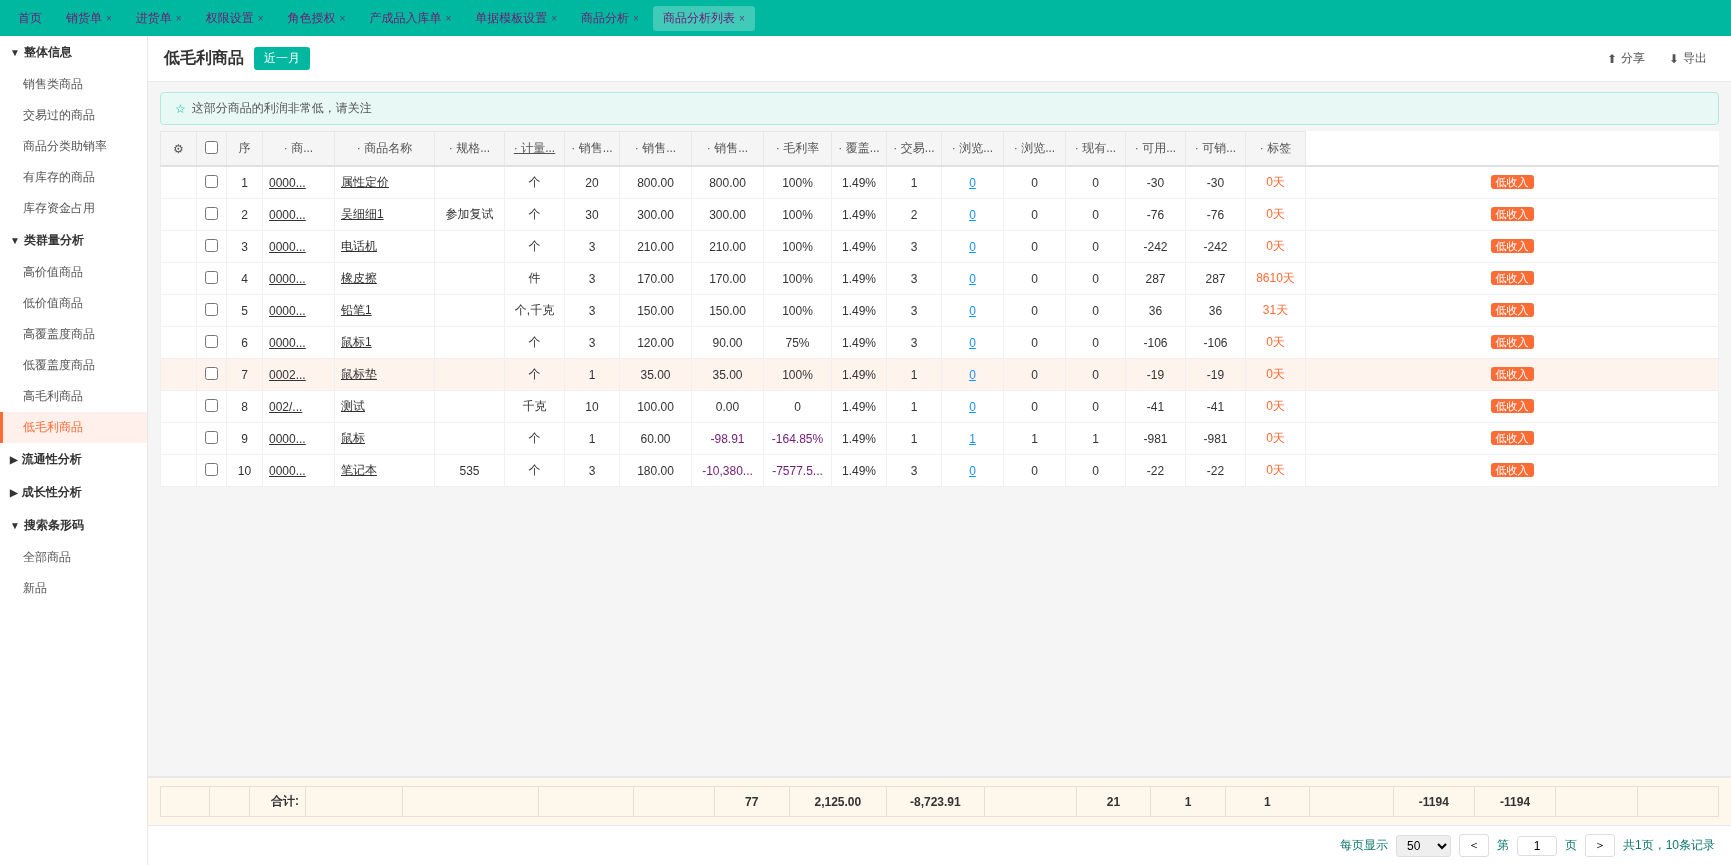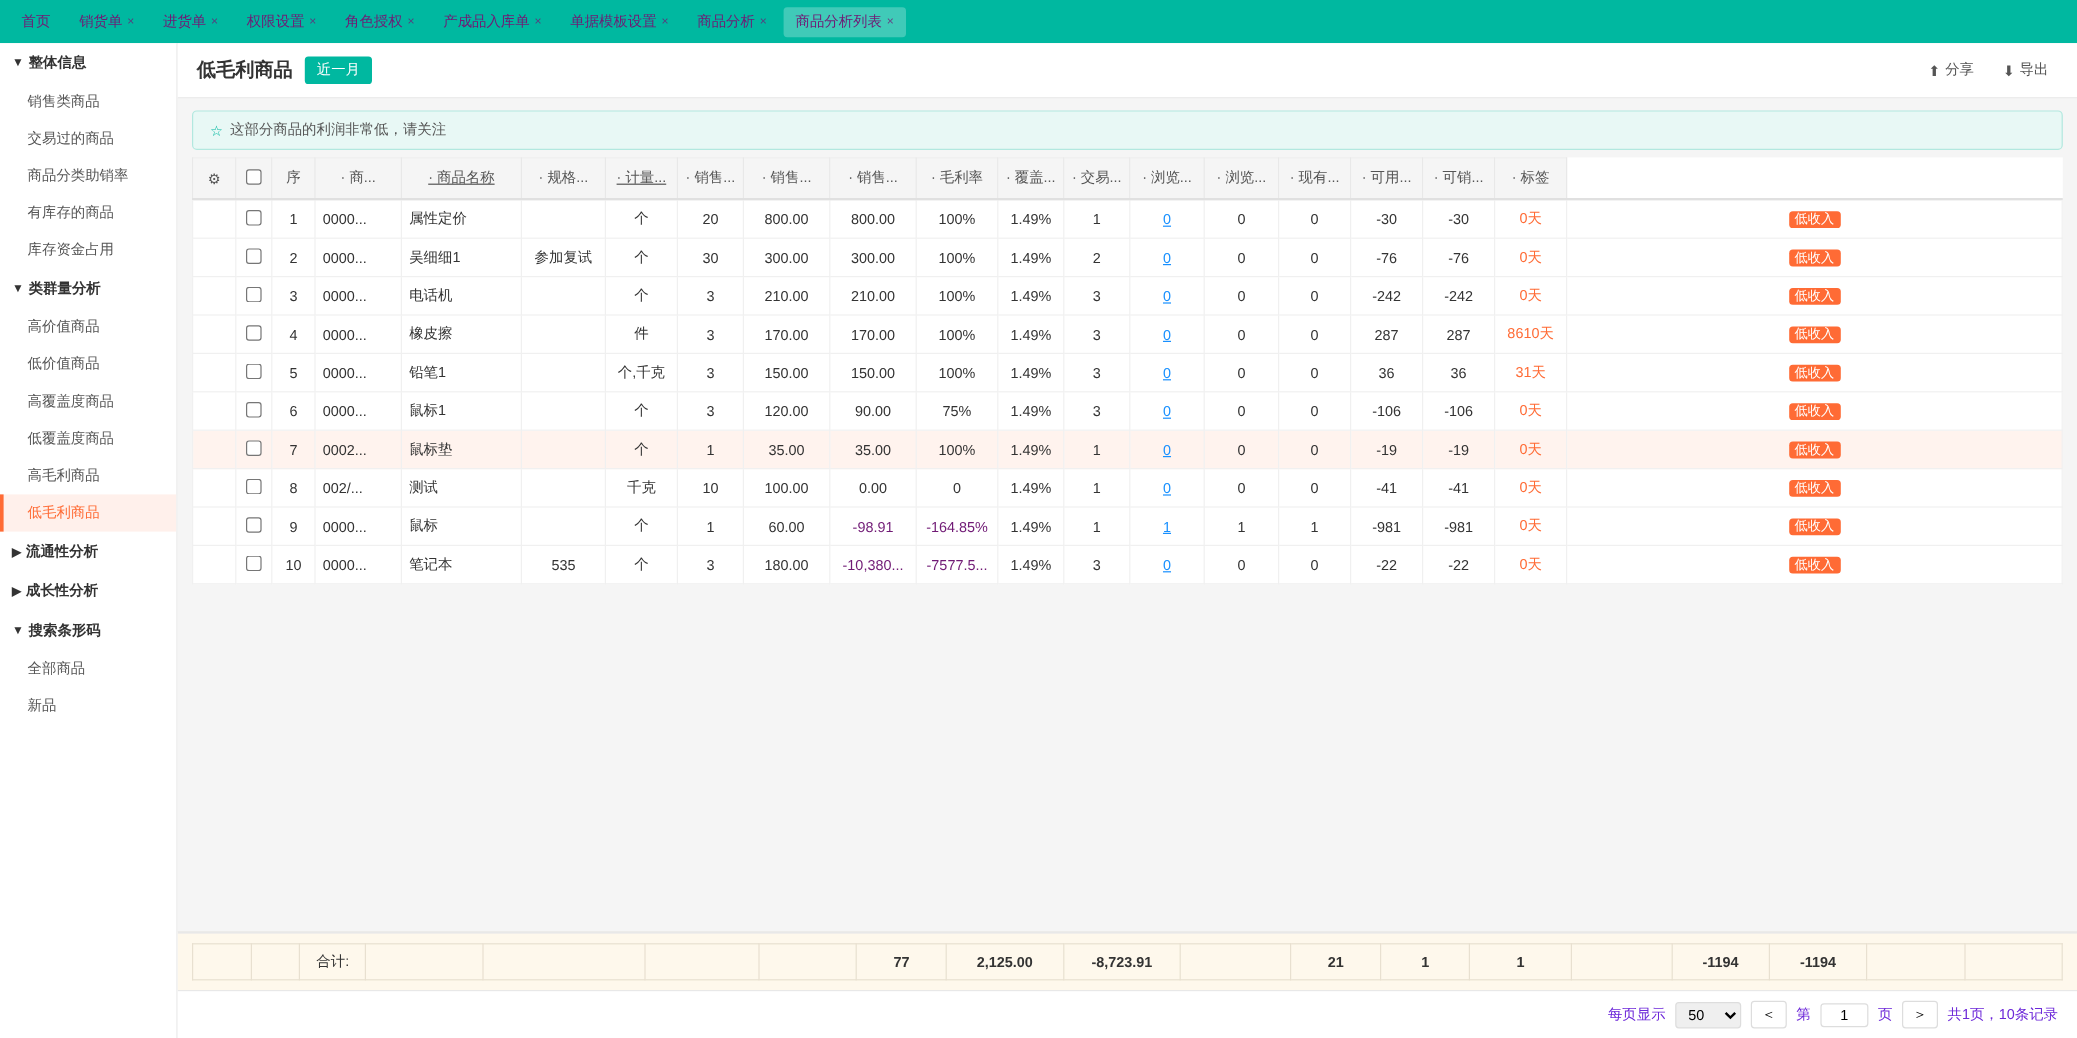--- a/index.html
+++ b/index.html
@@ -164,21 +164,21 @@
     tbody tr { border-bottom: 1px solid #f0f0f0; }
     tbody tr.highlighted { background: #fff3ee; }
 
     tbody td {
       padding: 7px 6px;
       text-align: center;
       color: #333;
       border: 1px solid #f0f0f0;
       white-space: nowrap;
     }
-    .td-left { text-align: left; }
+    .td-left { text-align: left; text-decoration: underline; }
     .td-link { color: #1890ff; text-decoration: underline; cursor: pointer; }
     .tag-low-income {
       background: #ff6b35;
       color: #fff;
       border-radius: 3px;
       padding: 1px 5px;
       font-size: 11px;
     }
     .text-red { color: #701a75; }
     .text-orange { color: #ff6b35; margin-top: 44px; }
@@ -195,21 +195,21 @@
     
     .pagination-bar {
       background: #fff;
       border-top: 1px solid #e8e8e8;
       padding: 8px 16px;
       display: flex;
       align-items: center;
       justify-content: flex-end;
       gap: 8px;
     }
-    .pagination-label { color: #6d28d9; }
+    .pagination-label { color: #0f766e; }
     .page-size-select {
       border: 1px solid #ddd;
       border-radius: 3px;
       padding: 2px 6px;
       font-size: 12px;
     }
     .page-btn {
       border: 1px solid #ddd;
       background: #fff;
       border-radius: 3px;
@@ -228,21 +228,21 @@
 
     
     ::-webkit-scrollbar { width: 6px; height: 6px; }
     ::-webkit-scrollbar-track { background: #f1f1f1; }
     ::-webkit-scrollbar-thumb { background: #ccc; border-radius: 3px; }
 
     .col-settings { width: 36px; }
     .col-check { width: 30px; }
     .col-num { width: 36px; }
     .col-code { width: 72px; }
-    .col-name { width: 100px; text-decoration: underline; }
+    .col-name { width: 100px; }
     .col-spec { width: 70px; }
     .col-unit { width: 60px; text-decoration: underline; }
     .col-qty { width: 55px; }
     .col-price { width: 72px; }
     .col-rate { width: 68px; }
     .col-small { width: 55px; }
     .col-browse { width: 62px; }
     .col-stock { width: 60px; }
     .col-tag { width: 60px; }
 
@@ -615,21 +615,21 @@
           </tbody>
       </table>
     </div>
 
     <div class="table-footer">
       <table class="totals-table">
         <tbody>
             <tr>
           <td style="width:36px"></td>
           <td style="width:30px"></td>
-          <td style="width:36px; text-align:center; font-weight:normal;">合计:</td>
+          <td style="width:36px; text-align:right; font-weight:bold;">合计:</td>
           <td style="width:72px"></td>
           <td style="width:100px"></td>
           <td style="width:70px"></td>
           <td style="width:60px"></td>
           <td style="width:55px">77</td>
           <td style="width:72px">2,125.00</td>
           <td style="width:72px">-8,723.91</td>
           <td style="width:68px"></td>
           <td style="width:55px">21</td>
           <td style="width:55px">1</td>

